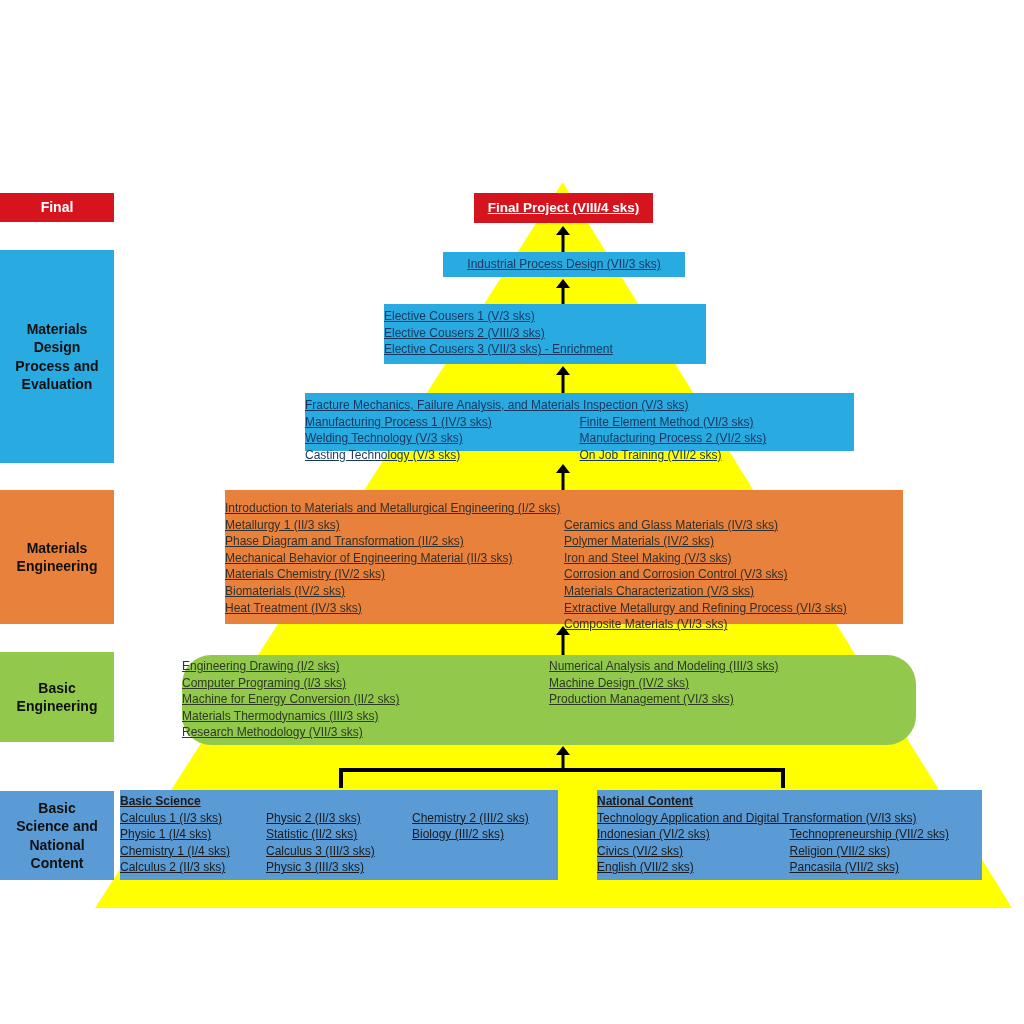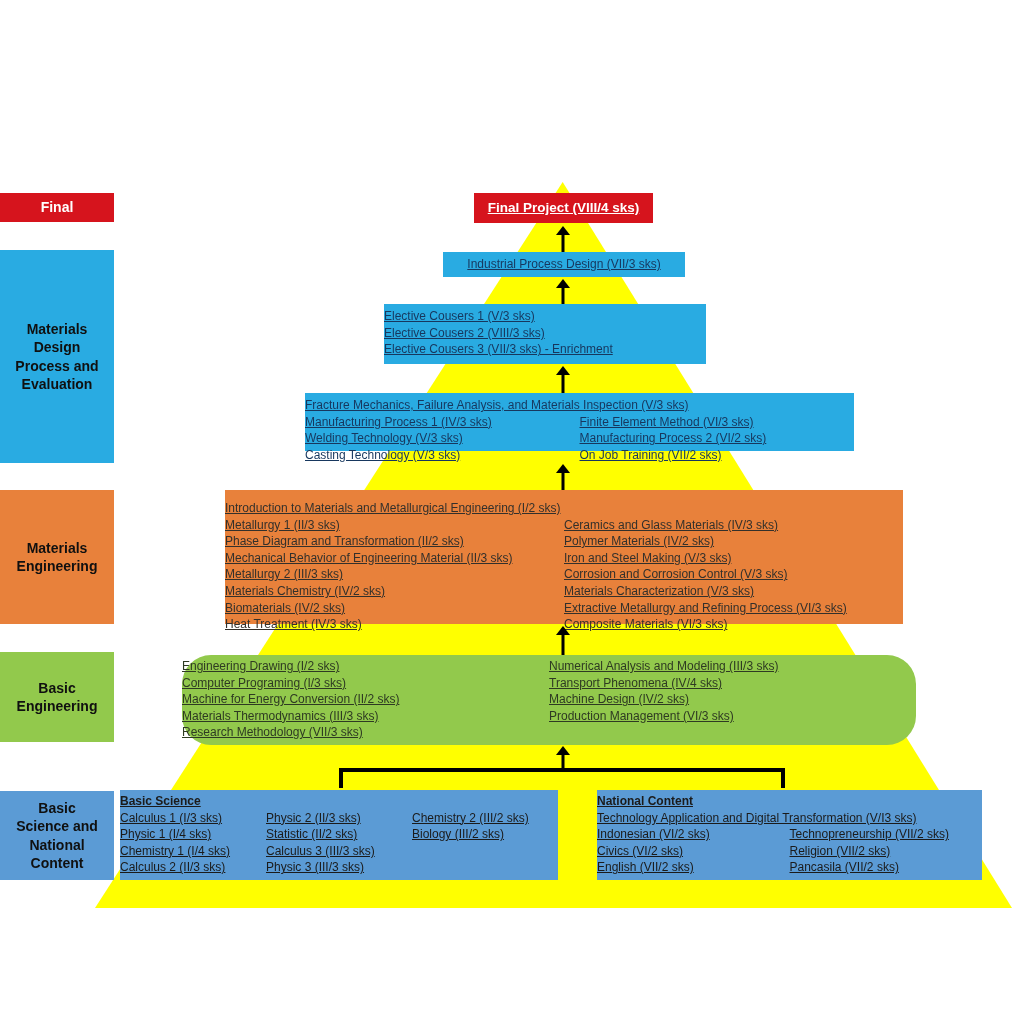--- a/index.html
+++ b/index.html
@@ -104,21 +104,20 @@
     </div>
   </div>
 
   <div class="box orange" style="left:225px;top:490px;width:678px;height:134px;padding-top:10px;">
     <div class="row">Introduction to Materials and Metallurgical Engineering (I/2 sks)</div>
     <div class="cols">
       <div class="col">
           <div class="row">Metallurgy 1 (II/3 sks)</div>
           <div class="row">Phase Diagram and Transformation (II/2 sks)</div>
           <div class="row">Mechanical Behavior of Engineering Material (II/3 sks)</div>
-          <div class="row">Metallurgy 2 (III/3 sks)</div>
           <div class="row">Materials Chemistry (IV/2 sks)</div>
           <div class="row">Biomaterials (IV/2 sks)</div>
           <div class="row">Heat Treatment (IV/3 sks)</div>
         </div>
       <div class="col">
           <div class="row">Ceramics and Glass Materials (IV/3 sks)</div>
           <div class="row">Polymer Materials (IV/2 sks)</div>
           <div class="row">Iron and Steel Making (V/3 sks)</div>
           <div class="row">Corrosion and Corrosion Control (V/3 sks)</div>
           <div class="row">Materials Characterization (V/3 sks)</div>
@@ -131,21 +130,20 @@
   <div class="box green" style="left:182px;top:655px;width:734px;height:90px;padding-top:3px;border-radius:29px;">
     <div class="cols">
       <div class="col">
           <div class="row">Engineering Drawing (I/2 sks)</div>
           <div class="row">Computer Programing (I/3 sks)</div>
           <div class="row">Machine for Energy Conversion (II/2 sks)</div>
           <div class="row">Materials Thermodynamics (III/3 sks)</div>
         </div>
       <div class="col">
           <div class="row">Numerical Analysis and Modeling (III/3 sks)</div>
-          <div class="row">Transport Phenomena (IV/4 sks)</div>
           <div class="row">Machine Design (IV/2 sks)</div>
           <div class="row">Production Management (VI/3 sks)</div>
         </div>
     </div>
     <div class="row">Research Methodology (VII/3 sks)</div>
   </div>
 
   <div class="box steel" style="left:120px;top:790px;width:438px;height:90px;padding-top:3px;">
     <div class="row title">Basic Science</div>
     <div class="cols">

